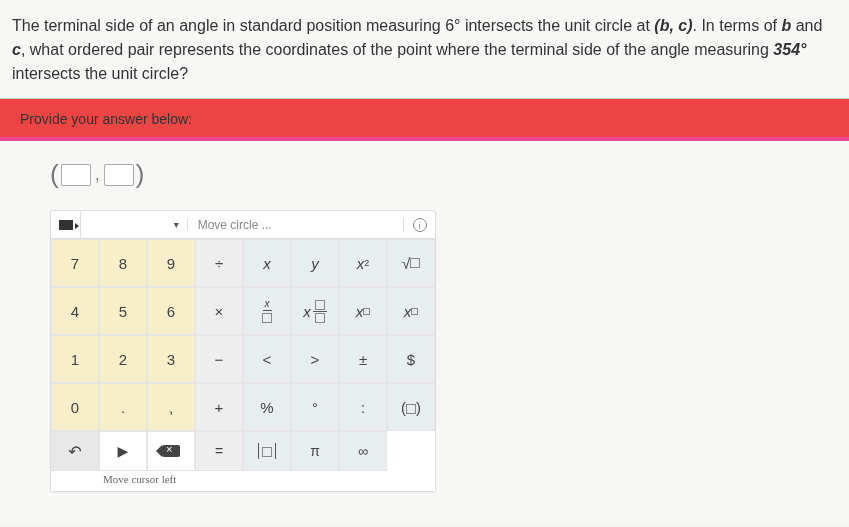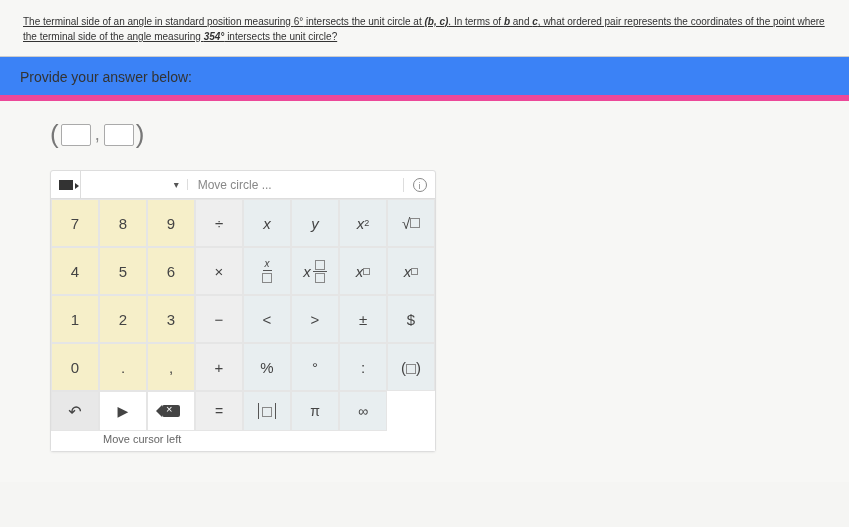--- a/index.html
+++ b/index.html
@@ -5,33 +5,32 @@
     * { box-sizing: border-box; margin: 0; padding: 0; }
     body {
       font-family: "Segoe UI", Arial, sans-serif;
       background: #f5f5f3;
       width: 849px;
       height: 527px;
       overflow: hidden;
       color: #333;
     }
     .question-block {
-      padding: 14px 20px 12px 23px;
+      padding: 14px 20px 12px 12px;
       border-bottom: 1px solid #ccc;
-      font-size: 10px;
+      font-size: 16px;
       line-height: 1.5;
       background: #f7f7f5;
-      text-decoration: underline;
     }
     .question-block b, .question-block i { font-style: italic; font-weight: bold; }
     .answer-label {
       padding: 12px 12px 10px 20px;
-      border-bottom: 6px solid #ec4899;
+      border-bottom: 4px solid #ec4899;
       font-size: 14px;
-      background: #3b82f6;
+      background: #ef4444;
     }
     .answer-area {
       padding: 18px 20px 30px 20px;
       background: #f7f7f5;
     }
     .answer-input-row {
       display: flex;
       align-items: center;
       margin-bottom: 20px;
       margin-left: 30px;
@@ -194,20 +193,21 @@
       position: absolute;
       left: 4px; top: -2px;
       font-size: 11px;
     }
 
     .kp-hint {
       font-size: 11px;
       color: #666;
       padding: 2px 0 6px 52px;
       background: #fff;
+      font-family: Liberation Serif, serif;
     }
     .finger {
       font-size: 16px;
     }
   </style>
 </head>
 <body>
 
 <div class="question-block">
   <span>The terminal side of an angle in standard position measuring </span><span style="font-weight:normal">6°</span><span> intersects the unit circle at </span><b><i>(b, c)</i></b><span>. In terms of </span><b><i>b</i></b><span> and </span><b><i>c</i></b><span>, what ordered pair represents the coordinates of the point where the terminal side of the angle measuring </span><b><span>354°</span></b><span> intersects the unit circle?</span>

